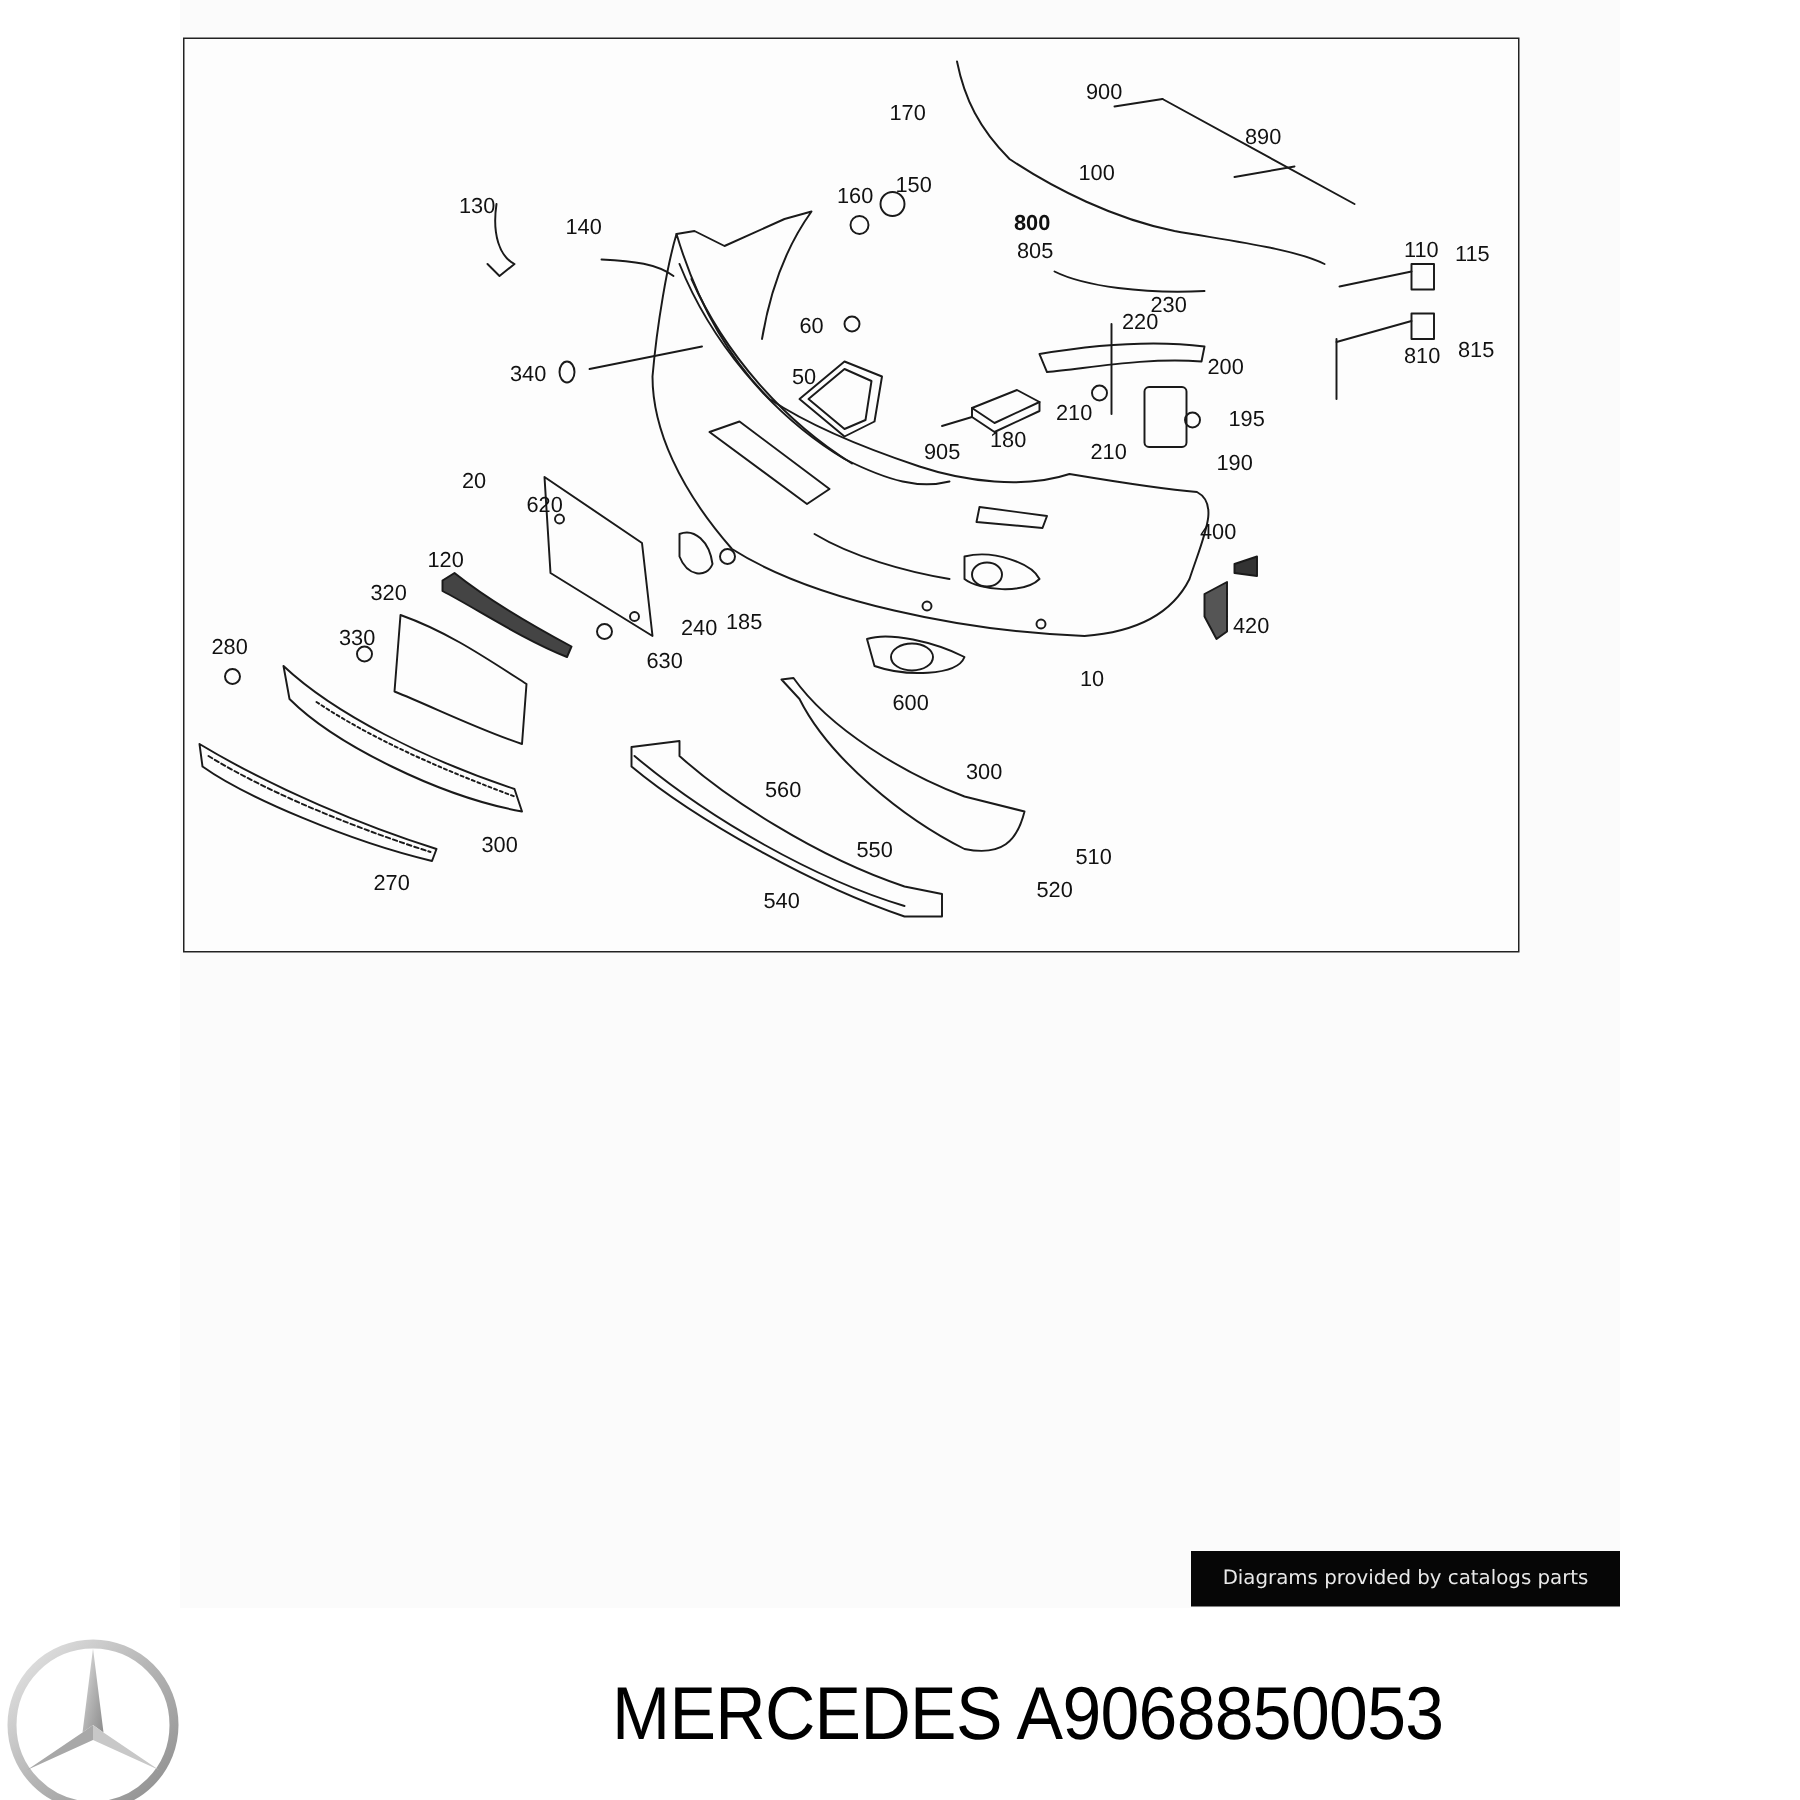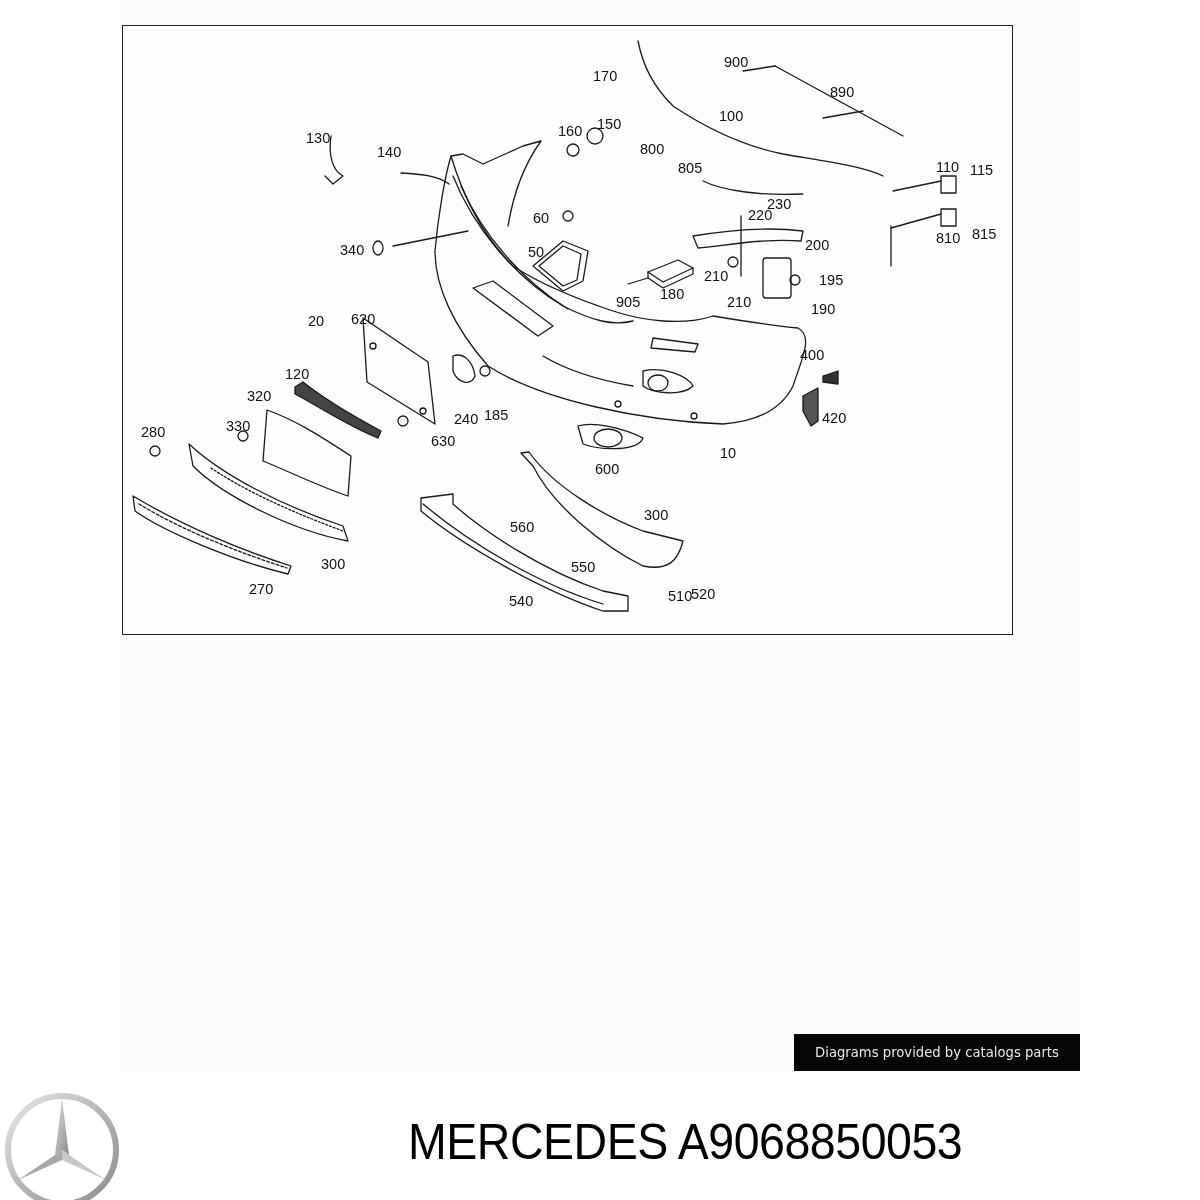--- a/index.html
+++ b/index.html
@@ -107,55 +107,55 @@
 
 <div id="callouts">
     <span class="callout" style="left: 306px; top: 131px;">130</span>
     <span class="callout" style="left: 377px; top: 145px;">140</span>
     <span class="callout" style="left: 340px; top: 243px;">340</span>
     <span class="callout" style="left: 533px; top: 211px;">60</span>
     <span class="callout" style="left: 528px; top: 245px;">50</span>
     <span class="callout" style="left: 593px; top: 69px;">170</span>
     <span class="callout" style="left: 558px; top: 124px;">160</span>
     <span class="callout" style="left: 597px; top: 117px;">150</span>
-    <span class="callout" style="left: 640px; top: 142px;">800</span>
+    <span class="callout" style="left: 676px; top: 142px; font-weight: bold;">800</span>
     <span class="callout" style="left: 678px; top: 161px; text-align: center;">805</span>
     <span class="callout" style="left: 719px; top: 109px;">100</span>
     <span class="callout" style="left: 724px; top: 55px;">900</span>
     <span class="callout" style="left: 830px; top: 49px; margin-top: 36px;">890</span>
     <span class="callout" style="left: 936px; top: 160px;">110</span>
     <span class="callout" style="left: 970px; top: 163px;">115</span>
     <span class="callout" style="left: 767px; top: 197px;">230</span>
     <span class="callout" style="left: 748px; top: 208px;">220</span>
     <span class="callout" style="left: 805px; top: 238px;">200</span>
     <span class="callout" style="left: 936px; top: 231px;">810</span>
     <span class="callout" style="left: 972px; top: 227px;">815</span>
     <span class="callout" style="left: 704px; top: 269px;">210</span>
     <span class="callout" style="left: 727px; top: 295px;">210</span>
     <span class="callout" style="left: 819px; top: 273px;">195</span>
     <span class="callout" style="left: 779px; top: 302px; margin-left: 32px;">190</span>
     <span class="callout" style="left: 616px; top: 295px;">905</span>
     <span class="callout" style="left: 660px; top: 287px;">180</span>
     <span class="callout" style="left: 308px; top: 314px;">20</span>
-    <span class="callout" style="left: 351px; top: 312px;">620</span>
+    <span class="callout" style="left: 351px; top: 330px;">620</span>
     <span class="callout" style="left: 285px; top: 367px;">120</span>
     <span class="callout" style="left: 247px; top: 389px;">320</span>
     <span class="callout" style="left: 226px; top: 419px;">330</span>
     <span class="callout" style="left: 141px; top: 425px;">280</span>
     <span class="callout" style="left: 484px; top: 386px; margin-top: 22px;">185</span>
     <span class="callout" style="left: 454px; top: 412px;">240</span>
     <span class="callout" style="left: 390px; top: 434px; margin-left: 41px;">630</span>
     <span class="callout" style="left: 800px; top: 348px;">400</span>
     <span class="callout" style="left: 822px; top: 411px;">420</span>
     <span class="callout" style="left: 595px; top: 462px;">600</span>
     <span class="callout" style="left: 720px; top: 446px;">10</span>
     <span class="callout" style="left: 644px; top: 508px;">300</span>
     <span class="callout" style="left: 510px; top: 520px;">560</span>
     <span class="callout" style="left: 571px; top: 560px;">550</span>
-    <span class="callout" style="left: 668px; top: 565px; margin-top: 24px;">510</span>
+    <span class="callout" style="left: 717px; top: 565px;">510</span>
     <span class="callout" style="left: 691px; top: 587px;">520</span>
     <span class="callout" style="left: 509px; top: 594px;">540</span>
     <span class="callout" style="left: 321px; top: 557px;">300</span>
     <span class="callout" style="left: 249px; top: 582px;">270</span>
   </div>
 
 <div class="credit">
   <span>Diagrams provided by catalogs parts</span>
 </div>
 

